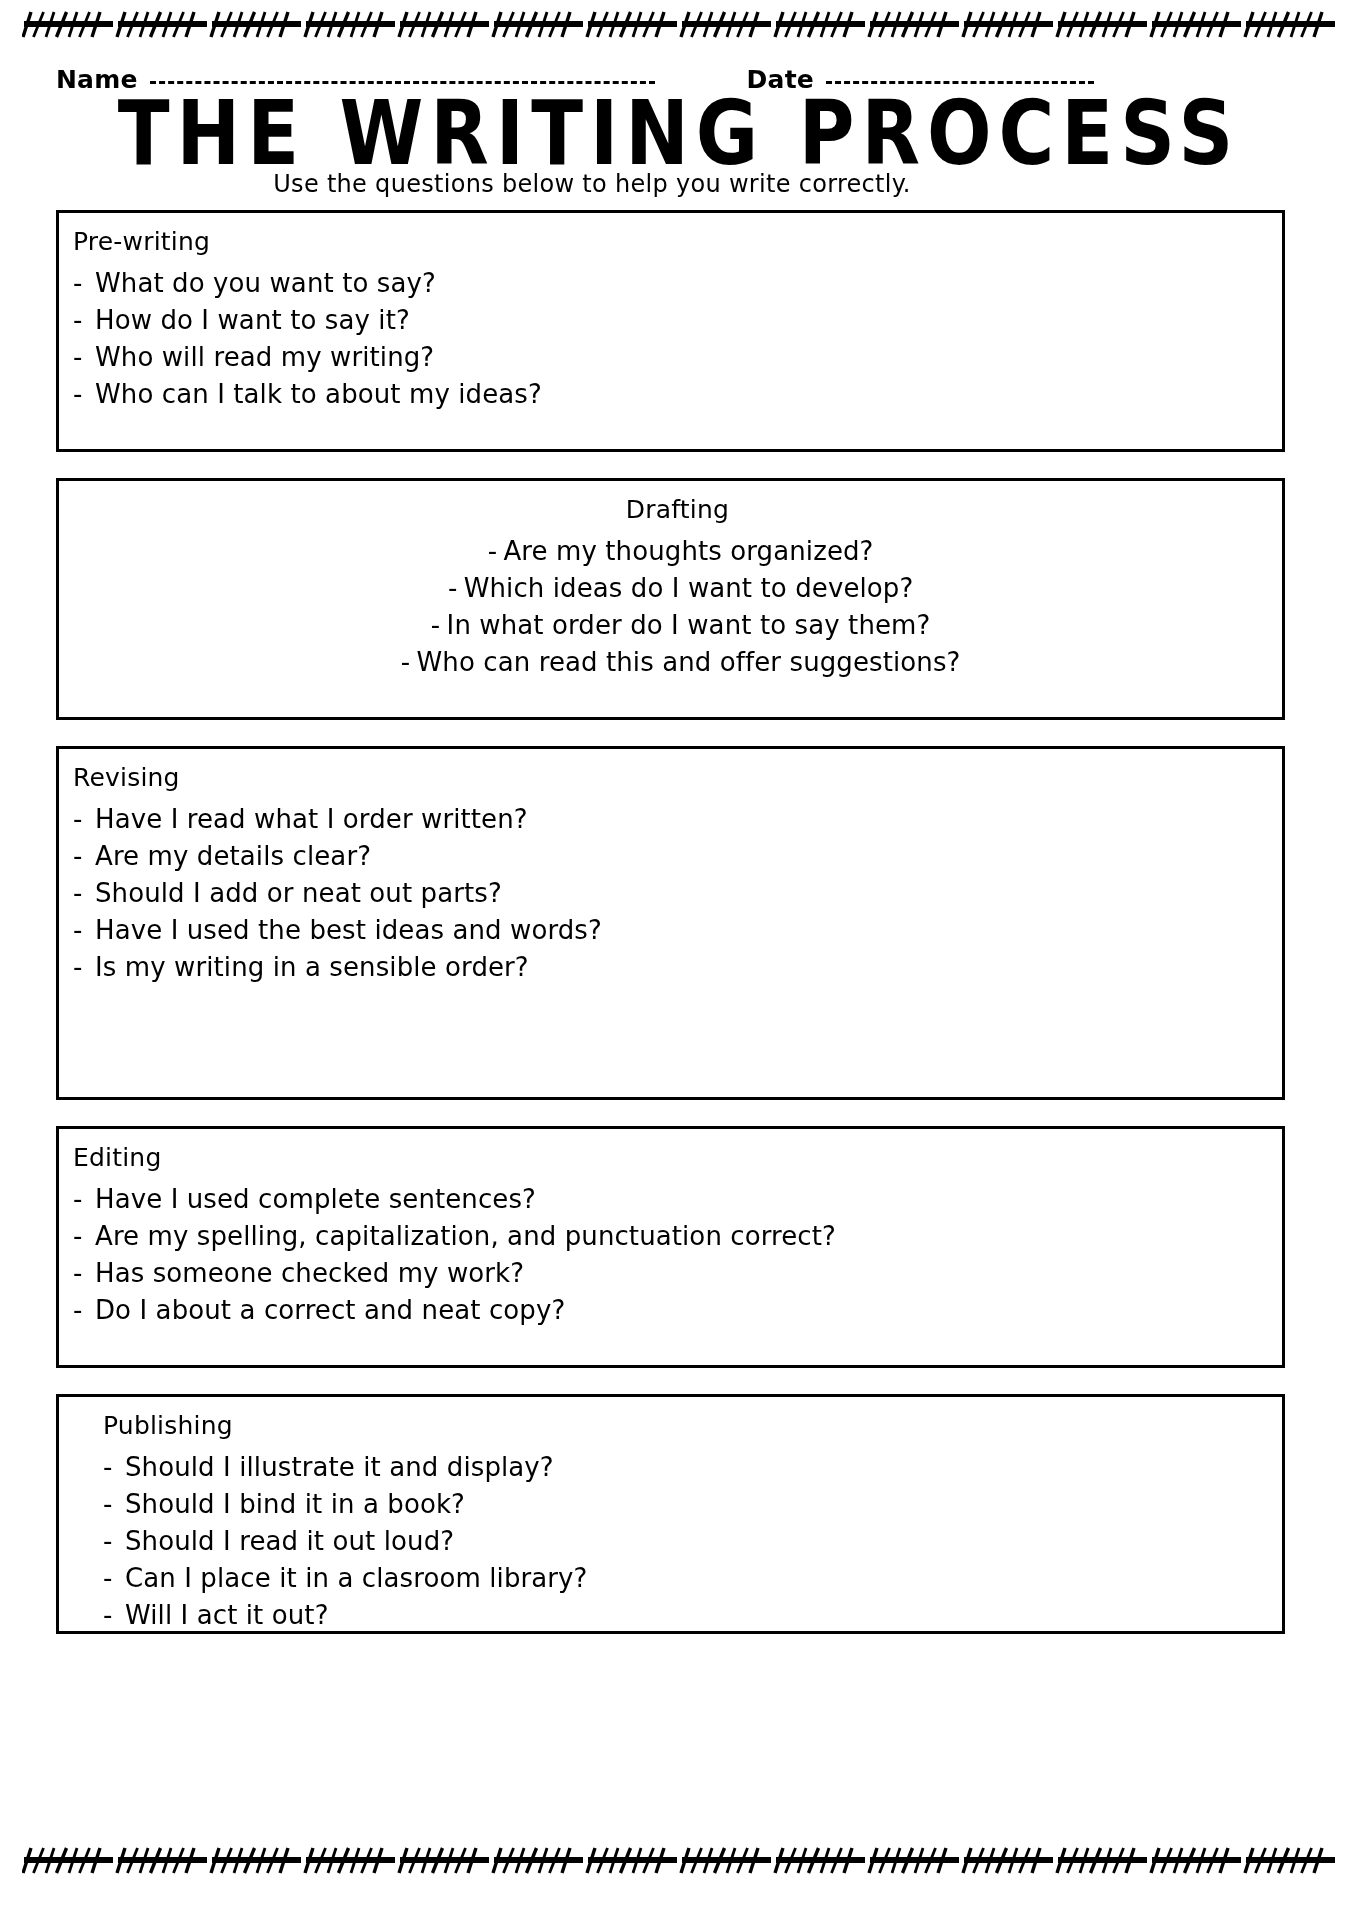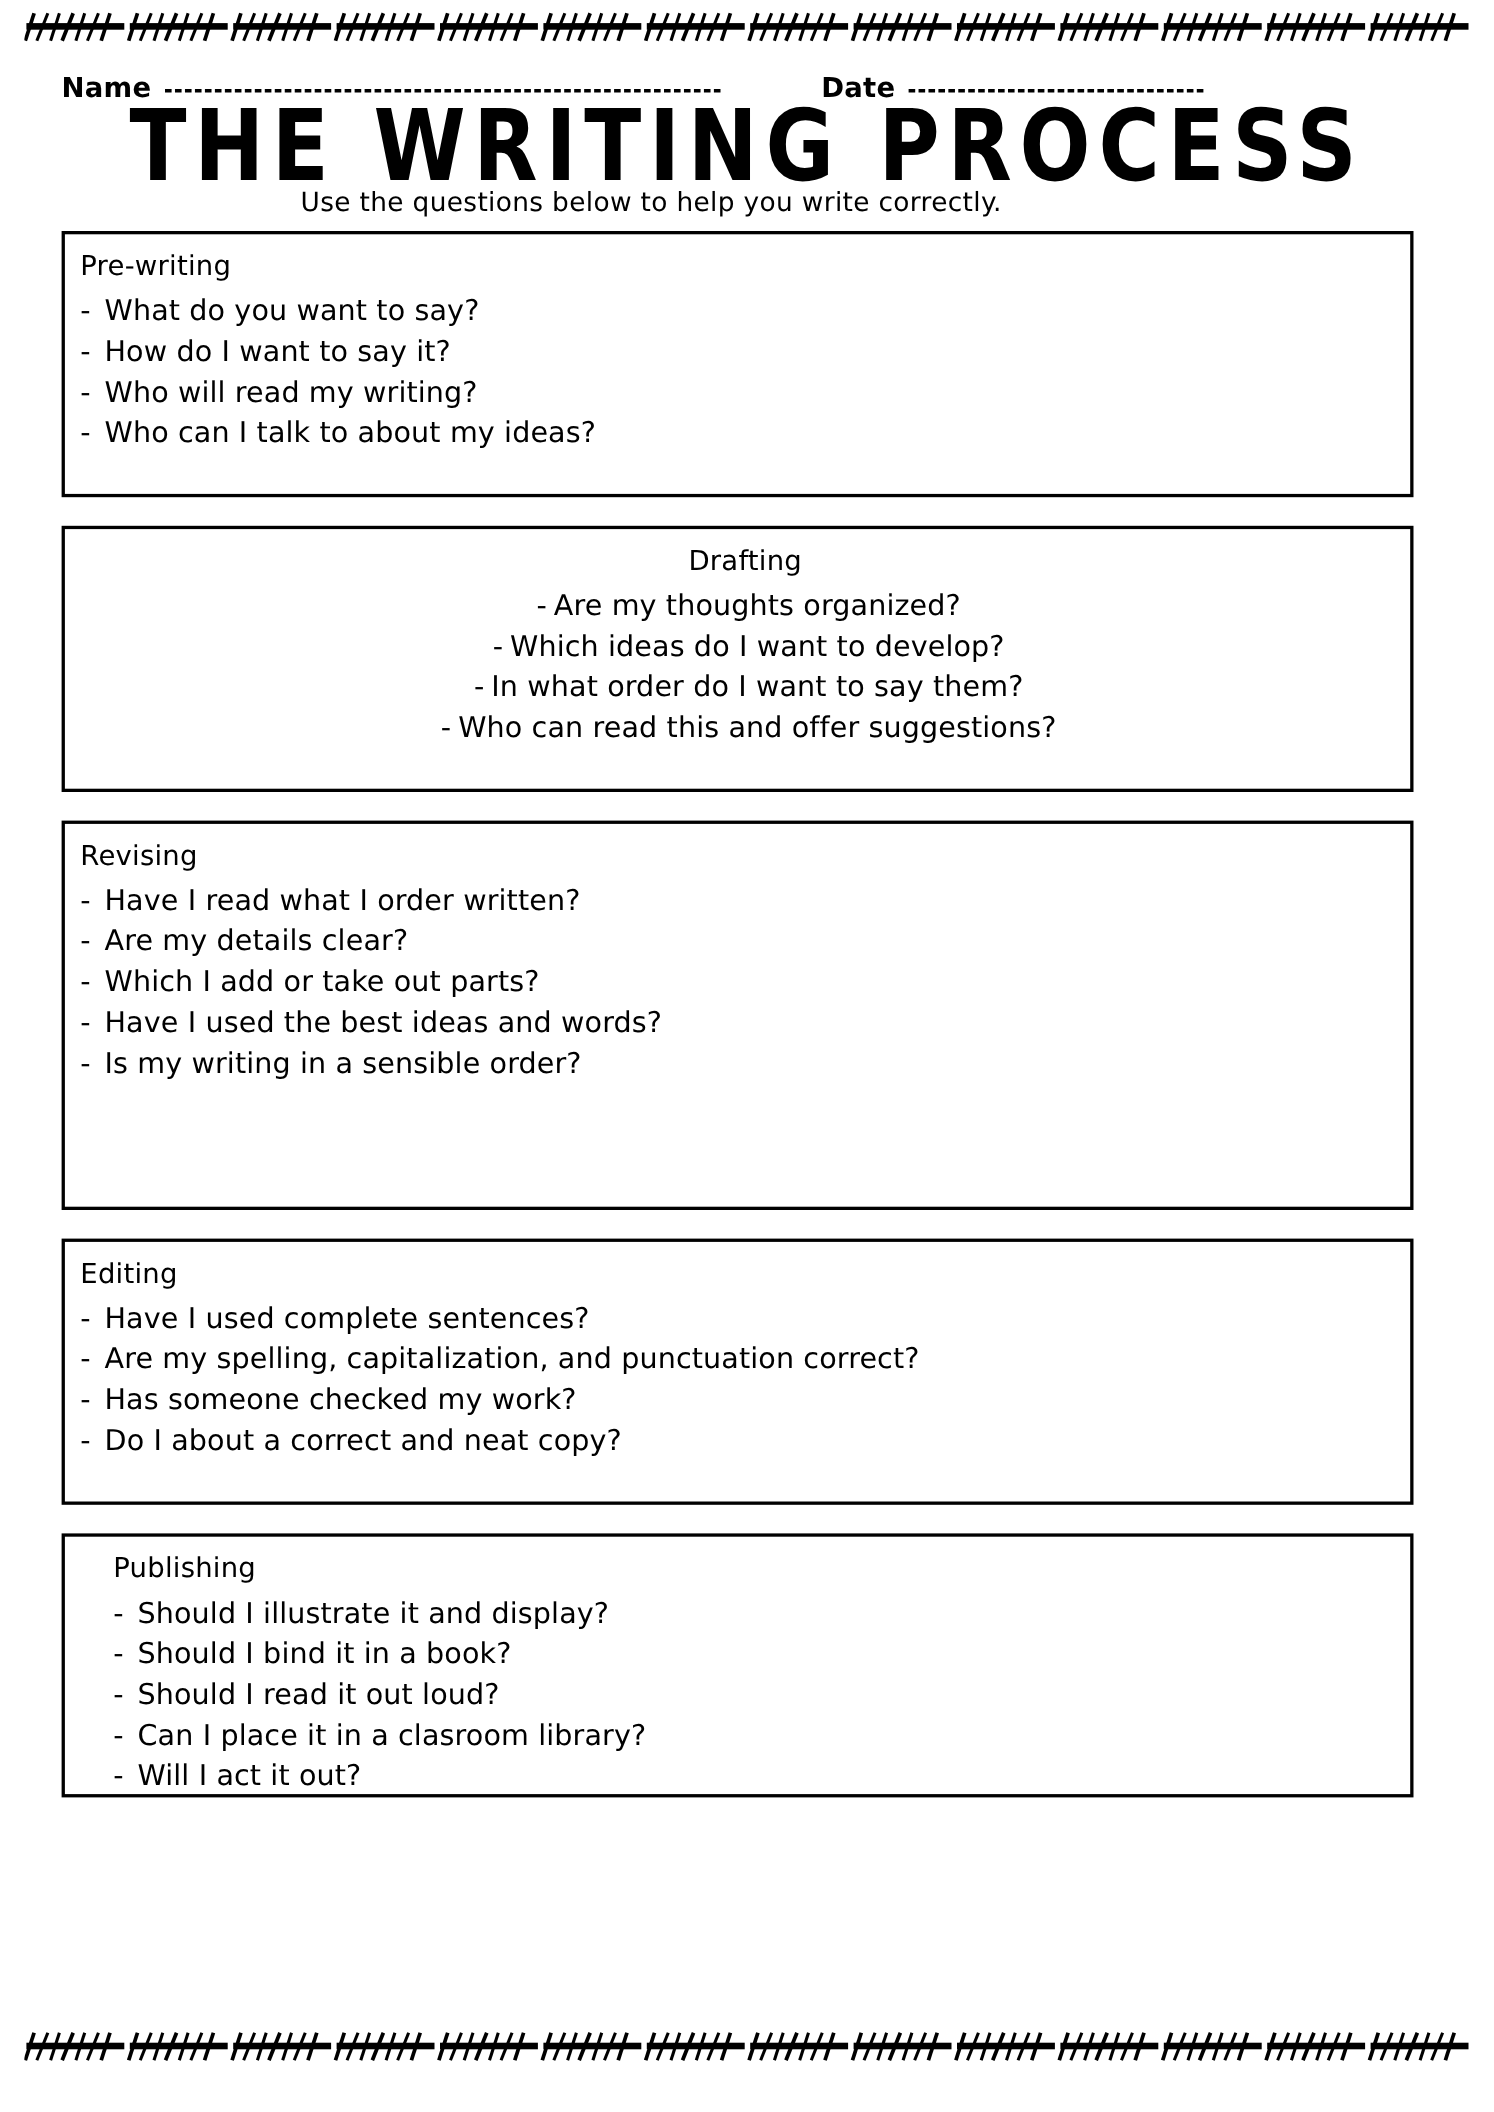--- a/index.html
+++ b/index.html
@@ -288,21 +288,21 @@
           <li><span class="bullet-dash">-</span><span>Which ideas do I want to develop?</span></li>
           <li><span class="bullet-dash">-</span><span>In what order do I want to say them?</span></li>
           <li><span class="bullet-dash">-</span><span>Who can read this and offer suggestions?</span></li>
         </ul>
       </div>
       <div class="stage-box" style="height: 354px;">
         <div class="stage-title">Revising</div>
         <ul class="stage-list">
           <li><span class="bullet-dash">-</span><span>Have I read what I order written?</span></li>
           <li><span class="bullet-dash">-</span><span>Are my details clear?</span></li>
-          <li><span class="bullet-dash">-</span><span>Which I add or take out parts?</span></li>
+          <li><span class="bullet-dash">-</span><span>Should I add or neat out parts?</span></li>
           <li><span class="bullet-dash">-</span><span>Have I used the best ideas and words?</span></li>
           <li><span class="bullet-dash">-</span><span>Is my writing in a sensible order?</span></li>
         </ul>
       </div>
       <div class="stage-box" style="height: 242px;">
         <div class="stage-title">Editing</div>
         <ul class="stage-list">
           <li><span class="bullet-dash">-</span><span>Have I used complete sentences?</span></li>
           <li><span class="bullet-dash">-</span><span>Are my spelling, capitalization, and punctuation correct?</span></li>
           <li><span class="bullet-dash">-</span><span>Has someone checked my work?</span></li>

